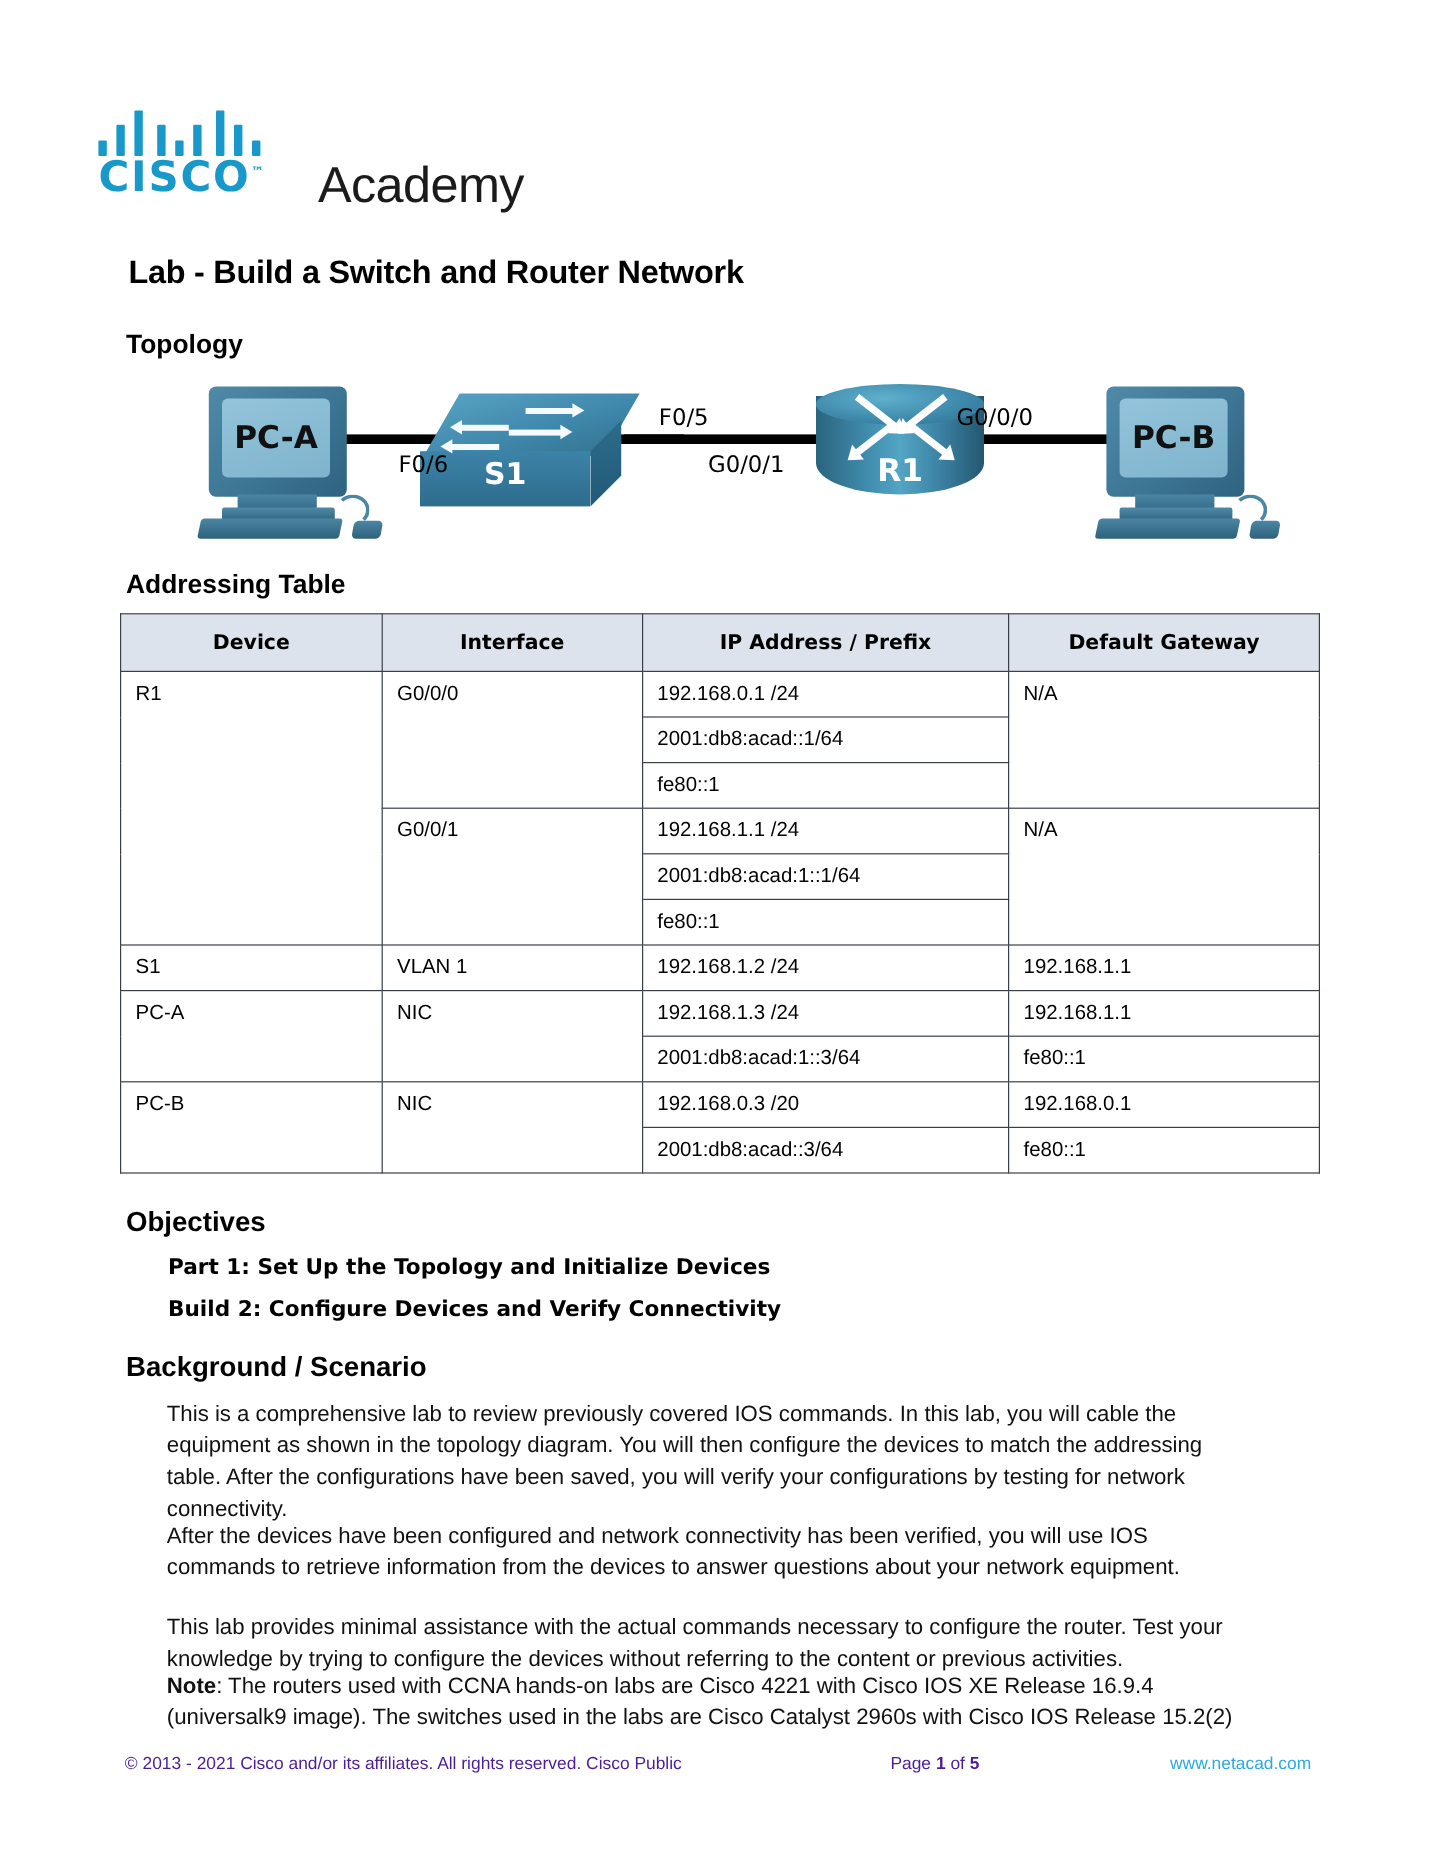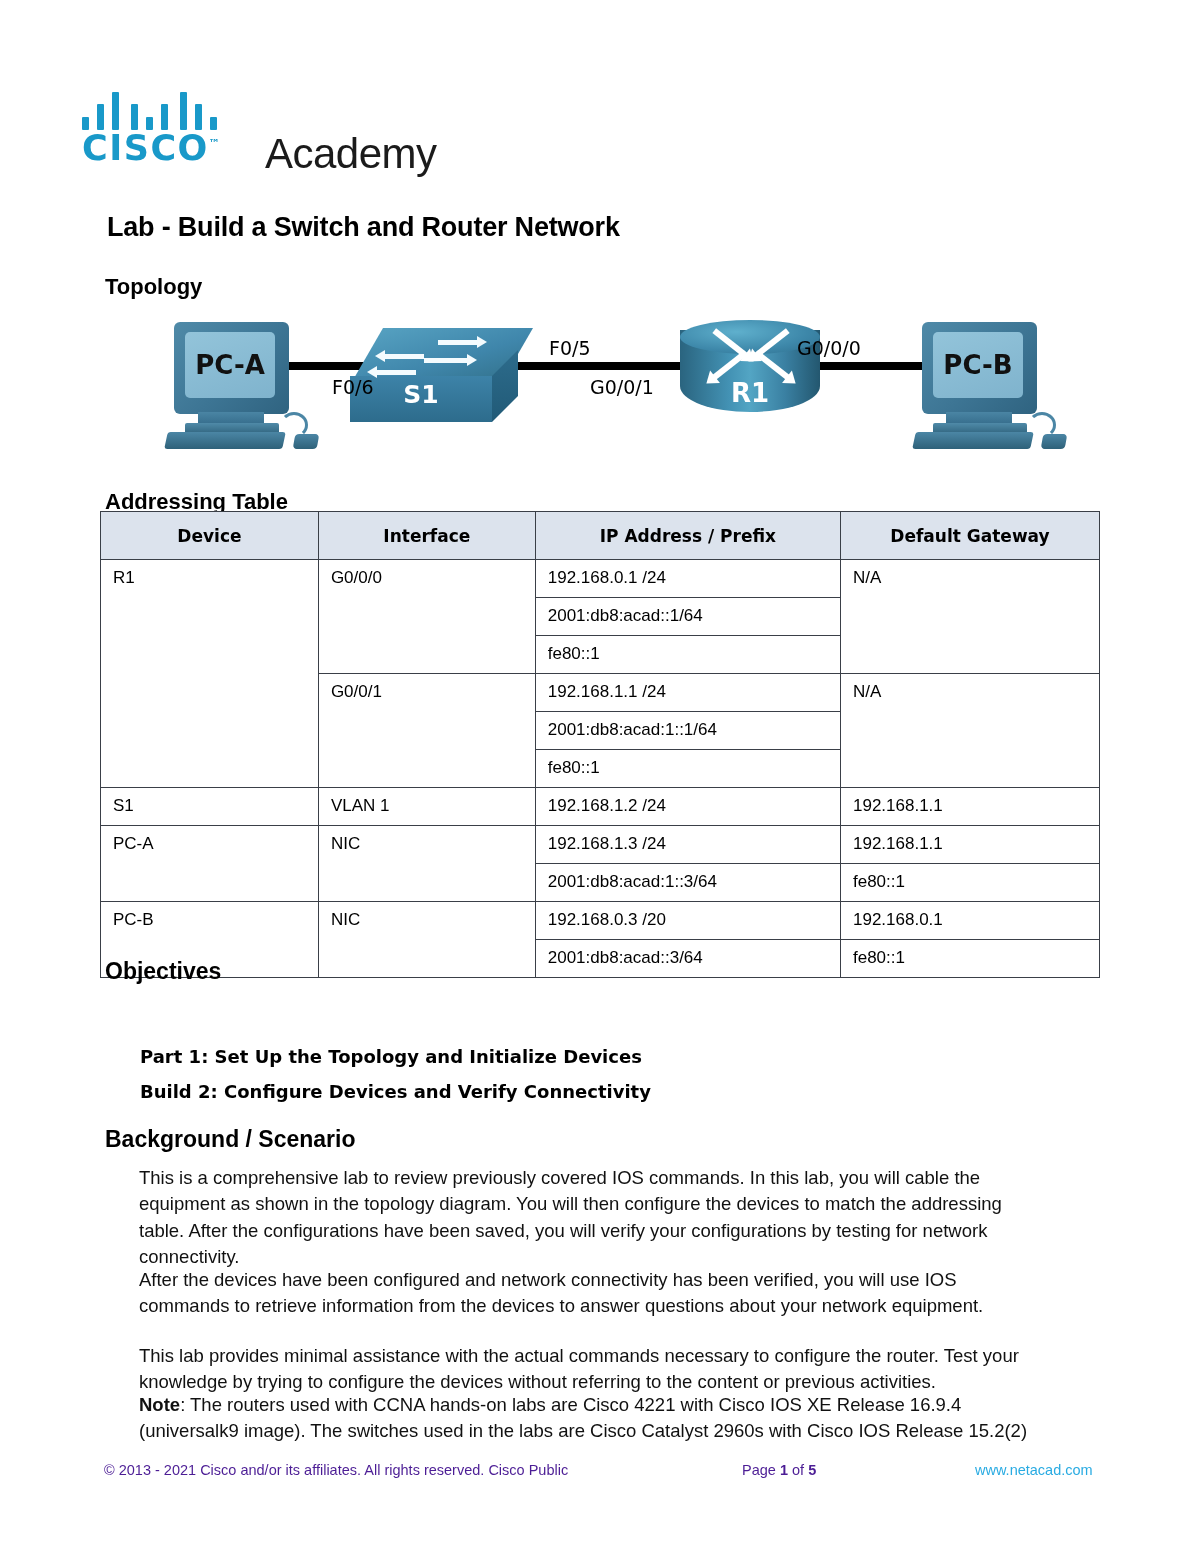--- a/index.html
+++ b/index.html
@@ -36,22 +36,22 @@
   
   .doc-title {
     position:absolute; left:107px; top:212px;
     font-size:27px; font-weight:700; letter-spacing:-0.2px;
   }
   .h2 {
     position:absolute; left:105px;
     font-size:22px; font-weight:700;
   }
   #h-topology { top:274px; }
-  #h-addressing { top:474px;margin-top:15px; }
-  #h-objectives { top:958px; font-size:23px; }
+  #h-addressing { top:474px; }
+  #h-objectives { top:1005px; font-size:23px; }
   #h-background { top:1126px; font-size:23px; }
 
   
   .topo { position:absolute; left:100px; top:310px; width:1000px; height:155px; }
   .wire { position:absolute; background:#000; height:8px; }
   .iface-label {
     position:absolute; font-size:19px; font-weight:400;
     font-family:"DejaVu Sans", sans-serif; color:#000; white-space:nowrap;
   }
 

